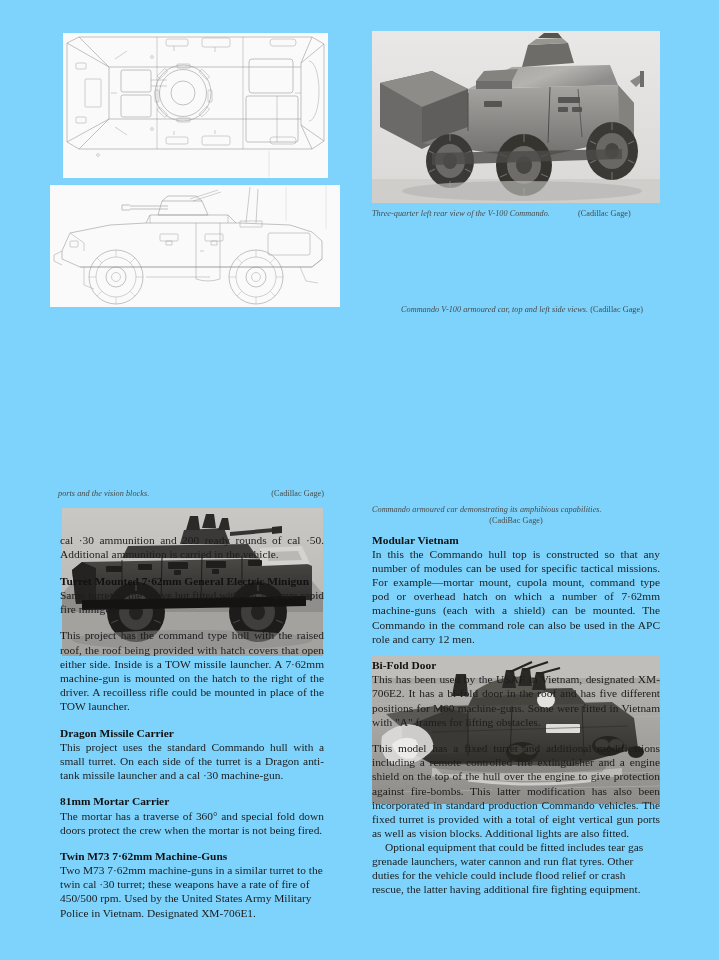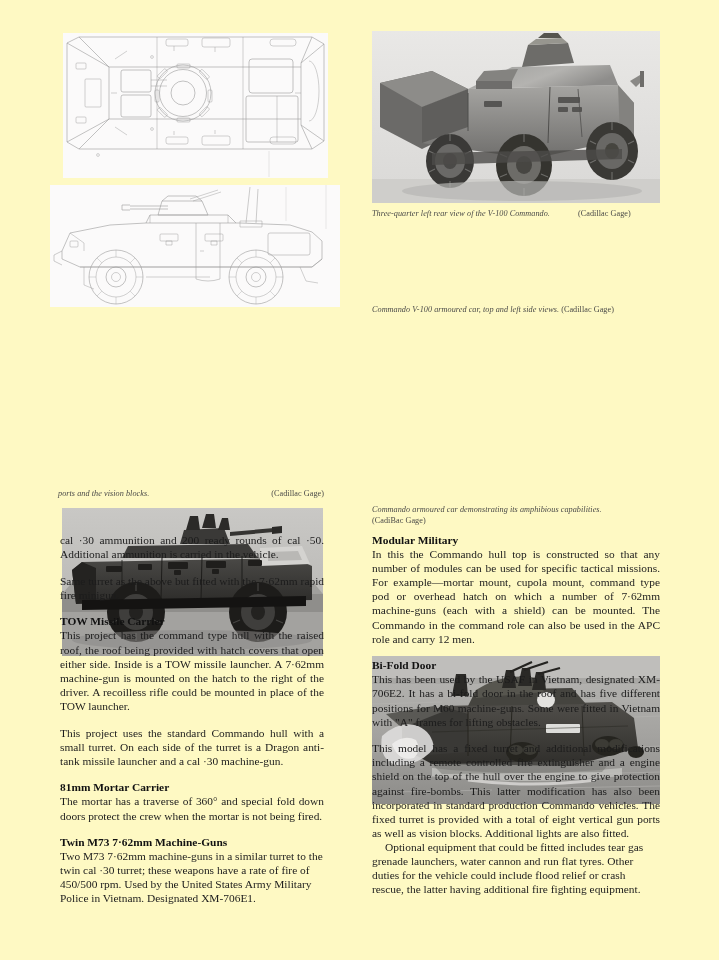--- a/index.html
+++ b/index.html
@@ -7,21 +7,21 @@
     padding: 0;
     background: #ffffff;
   }
   body {
     font-family: "Liberation Serif", serif;
   }
   .page {
     position: relative;
     width: 719px;
     height: 960px;
-    background: #fef9c3;
+    background: #7dd3fc;
     overflow: hidden;
   }
 
   
   .figure { position: absolute; }
   .figure-frame { position: relative; width: 100%; height: 100%; overflow: hidden; }
 
   
   .linework { background: #fbfafa; }
   .linework svg { display: block; width: 100%; height: 100%; }
@@ -43,21 +43,21 @@
   .caption .credit {
     font-style: normal;
     color: #4a4a48;
   }
   .caption-row { display: block; }
   .caption-split {
     display: flex;
     justify-content: space-between;
     align-items: baseline;
   }
-  .caption-right { text-align: left; }
+  .caption-right { text-align: center; }
 
   
   .col {
     position: absolute;
     font-family: "Liberation Serif", serif;
     font-size: 11.4px;
     line-height: 14.1px;
     color: #1c1c1c;
     text-align: justify;
     text-justify: inter-word;
@@ -300,21 +300,21 @@
     </div>
   </div>
 
   <div class="caption" style="left:372px; top:209px; width:288px;">
     <span class="caption-row">Three-quarter left rear view of the V-100 Commando.</span>
   </div>
   <div class="caption" style="left:578px; top:209px; width:84px;">
     <span class="credit">(Cadillac Gage)</span>
   </div>
 
-  <div class="caption" style="left:372px; top:305px; width:300px;">
+  <div class="caption" style="left:372px; top:305px; width:300px;text-align:center;">
     <span>Commando V-100 armoured car, top and left side views.</span>
     <span class="credit">(Cadillac Gage)</span>
   </div>
 
   <div class="figure photo" style="left:62px; top:336px; width:261px; height:148px;">
     <div class="figure-frame">
       <svg viewBox="0 0 261 148" preserveAspectRatio="none">
         <defs>
           <linearGradient id="skyB" x1="0" y1="0" x2="0" y2="1">
             <stop offset="0%" stop-color="#c9c8c5"></stop>
@@ -489,41 +489,42 @@
     <span class="caption-row caption-right">
       <span class="credit">(CadiBac Gage)</span>
     </span>
   </div>
 
   <div class="col" style="left:60px; top:533px; width:264px;">
 
     <p>cal ·30 ammunition and 200 ready rounds of cal ·50. Additional ammunition is carried in the vehicle.</p>
 
     <div class="gap"></div>
+    <h3>Turret Mounted 7·62mm General Electric Minigun</h3>
     <p>Same turret as the above but fitted with the 7·62mm rapid fire minigun.</p>
 
     <div class="gap"></div>
-    <h3>TOW Missile Carrier</h3>
     <p>This project has the command type hull with the raised roof, the roof being provided with hatch covers that open either side. Inside is a TOW missile launcher. A 7·62mm machine-gun is mounted on the hatch to the right of the driver. A recoilless rifle could be mounted in place of the TOW launcher.</p>
 
     <div class="gap"></div>
+    <h3>Dragon Missile Carrier</h3>
     <p>This project uses the standard Commando hull with a small turret. On each side of the turret is a Dragon anti-tank missile launcher and a cal ·30 machine-gun.</p>
 
     <div class="gap"></div>
     <h3>81mm Mortar Carrier</h3>
     <p>The mortar has a traverse of 360° and special fold down doors protect the crew when the mortar is not being fired.</p>
 
     <div class="gap"></div>
     <h3>Twin M73 7·62mm Machine-Guns</h3>
     <p>Two M73 7·62mm machine-guns in a similar turret to the twin cal ·30 turret; these weapons have a rate of fire of 450/500 rpm. Used by the United States Army Military Police in Vietnam. Designated XM-706E1.</p>
   </div>
 
   <div class="col" style="left:372px; top:533px; width:288px;">
 
-    <h3>Modular Military</h3>
+    <h3>Modular Vietnam</h3>
     <p>In this the Commando hull top is constructed so that any number of modules can be used for specific tactical missions. For example—mortar mount, cupola mount, command type pod or overhead hatch on which a number of 7·62mm machine-guns (each with a shield) can be mounted. The Commando in the command role can also be used in the APC role and carry 12 men.</p>
 
     <div class="gap"></div>
     <h3>Bi-Fold Door</h3>
     <p>This has been used by the USAF in Vietnam, designated XM-706E2. It has a bi-fold door in the roof and has five different positions for M60 machine-guns. Some were fitted in Vietnam with "A" frames for lifting obstacles.</p>
 
     <div class="gap"></div>
     <p>This model has a fixed turret and additional modifications including a remote controlled fire extinguisher and a engine shield on the top of the hull over the engine to give protection against fire-bombs. This latter modification has also been incorporated in standard production Commando vehicles. The fixed turret is provided with a total of eight vertical gun ports as well as vision blocks. Additional lights are also fitted.</p>
     <p class="indent">Optional equipment that could be fitted includes tear gas grenade launchers, water cannon and run flat tyres. Other duties for the vehicle could include flood relief or crash rescue, the latter having additional fire fighting equipment.</p>
   </div>

